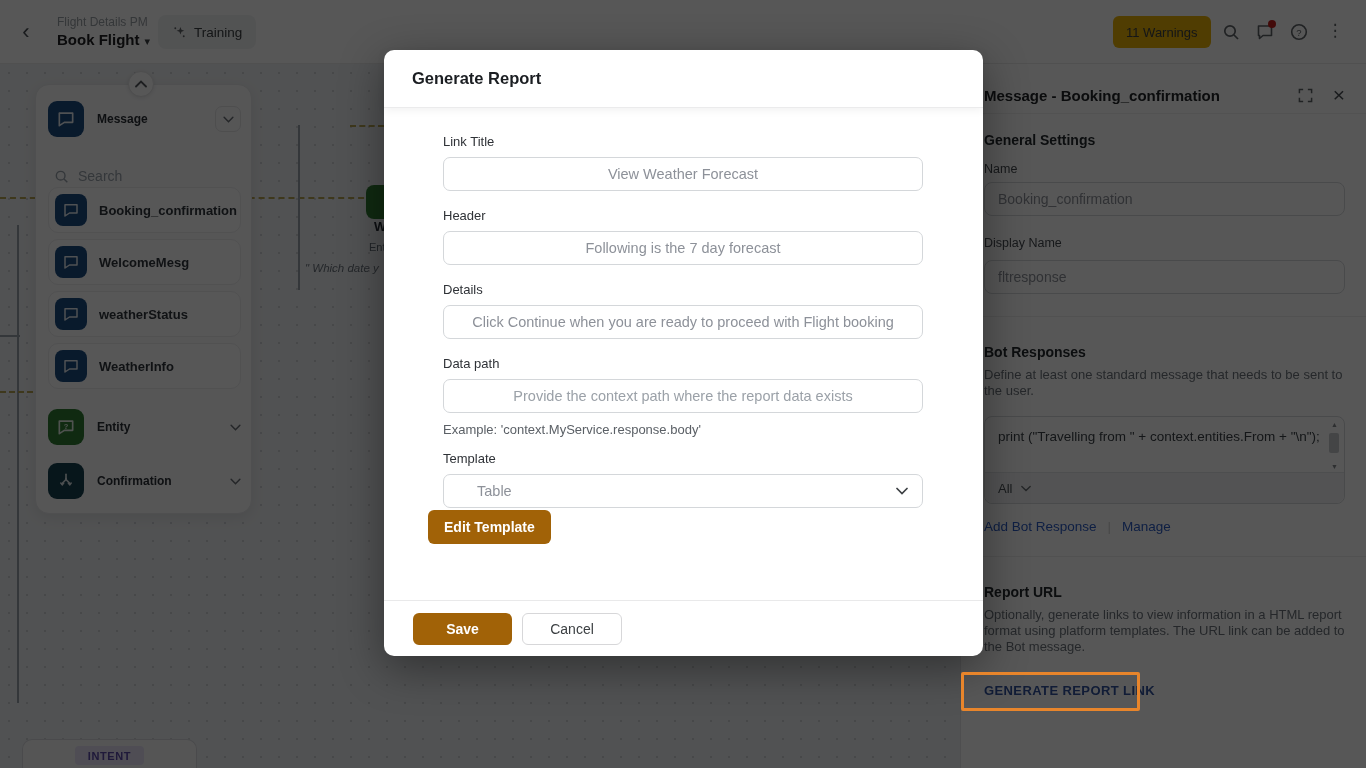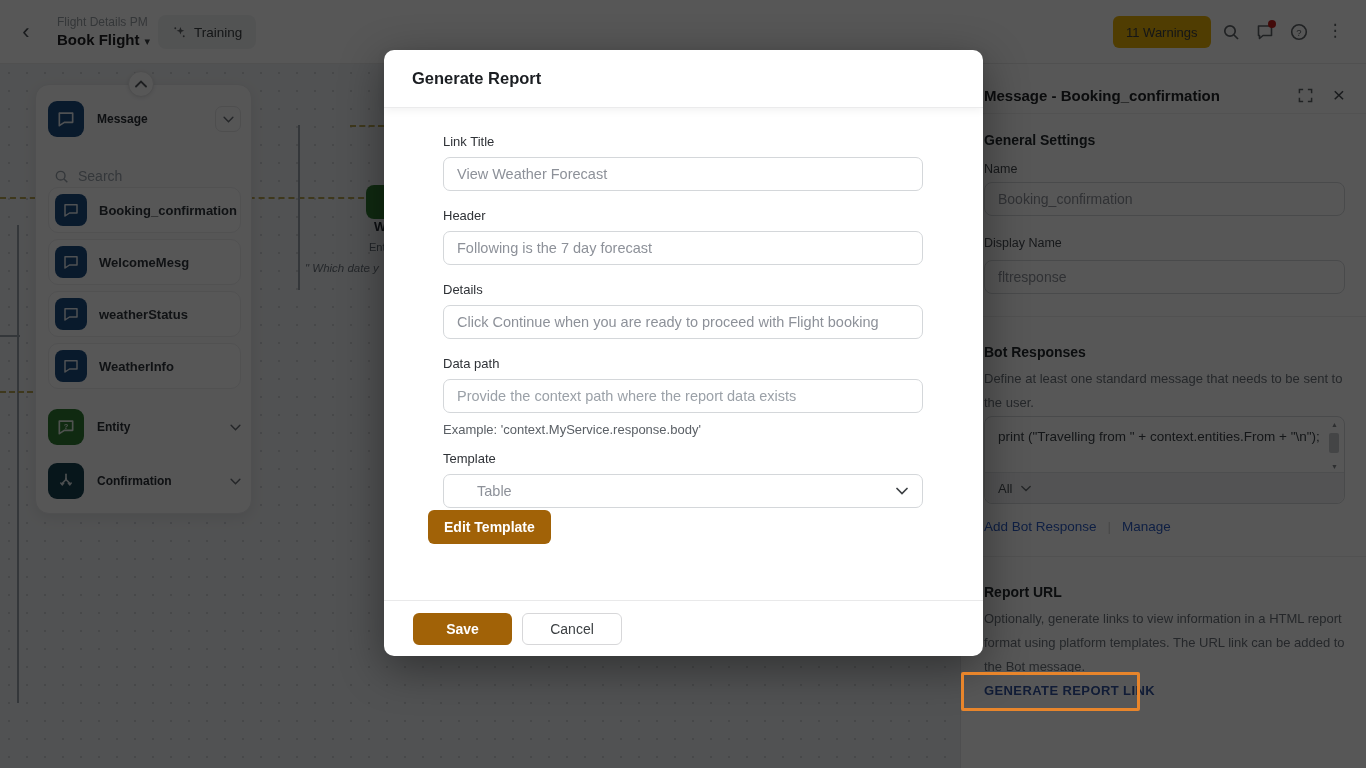--- a/index.html
+++ b/index.html
@@ -57,41 +57,41 @@
   
   .props { position:absolute; left:960px; top:64px; width:406px; height:704px; background:#ffffff; border-left:1px solid #e4e4e6; z-index:3; }
   .props-header { position:absolute; left:23px; top:14px; width:361px; height:34px; display:flex; align-items:center; }
   .props-title { font-size:15px; font-weight:700; color:#212428; flex:1; }
   .props-hdr-icons { display:flex; align-items:center; gap:20px; }
   .props-divider-top { position:absolute; left:0; top:49px; width:406px; border-top:1px solid #f0f0f1; }
   .sec-heading { font-size:14px; font-weight:700; color:#24292e; }
   .fld-label { font-size:12.5px; color:#454a50; }
   .p-input { width:361px; height:34px; border:1px solid #d6d9dc; border-radius:8px; padding:0 13px; font-size:14px; color:#8d9199; background:#fff; font-family:inherit; outline:none; }
   .divider { position:absolute; left:0; width:406px; border-top:1px solid #ececee; }
-  .sec-desc { font-size:13px; color:#6d747c; line-height:24px; width:368px; }
+  .sec-desc { font-size:13px; color:#6d747c; line-height:16px; width:368px; }
   .code-box { position:absolute; left:23px; top:352px; width:361px; height:88px; border:1px solid #d6d9dc; border-radius:8px; background:#fff; }
   .code-text { position:absolute; left:0; top:0; right:22px; padding:9px 0 0 13px; font-size:13.5px; color:#3c4248; line-height:21px; white-space:pre-wrap; }
   .vscroll { position:absolute; right:3px; top:4px; width:13px; height:50px; }
   .vscroll .arr { position:absolute; left:0; width:13px; font-size:7px; color:#85898e; text-align:center; line-height:8px; }
   .vscroll .thumb { position:absolute; left:1px; top:12px; width:10px; height:20px; background:#c8cbce; border-radius:2px; }
   .all-bar { position:absolute; left:0; bottom:0; width:100%; height:31px; background:#f3f4f5; border-top:1px solid #e2e4e6; border-radius:0 0 8px 8px; display:flex; align-items:center; padding-left:13px; gap:9px; font-size:13px; color:#4a5056; cursor:pointer; }
   .links-row { position:absolute; left:23px; top:455px; display:flex; align-items:center; font-size:13.5px; font-weight:500; }
   .blue-link { color:#2c5cc5; cursor:pointer; }
   .link-sep { color:#d0d0d2; margin:0 11px; font-weight:400; }
   .gen-link { position:absolute; left:23px; top:619px; font-size:13px; font-weight:600; letter-spacing:.4px; color:#33549f; cursor:pointer; }
 
   
   .overlay { position:absolute; inset:0; background:rgba(0,0,0,.66); z-index:100; }
   .modal { position:absolute; left:384px; top:50px; width:599px; height:606px; background:#ffffff; border-radius:10px; z-index:200; box-shadow:0 12px 44px rgba(0,0,0,.40); }
   .modal-header { position:relative; height:58px; display:flex; align-items:center; padding-left:28px; border-bottom:1px solid #ebebec; box-shadow:0 3px 8px rgba(0,0,0,.05); }
   .modal-title { font-size:16.5px; font-weight:700; color:#1b1e22; }
   .modal-body { padding:26px 60px 0 59px; }
   .m-group { margin-bottom:17px; }
   .m-label { font-size:13px; color:#2f3237; margin-bottom:8px; }
-  .m-input { width:100%; height:34px; border:1px solid #d4d7da; border-radius:7px; padding:0 13px; font-size:14.5px; color:#8d9199; font-family:inherit; outline:none; background:#fff; }
+  .m-input { width:100%; height:34px; border:1px solid #d4d7da; border-radius:7px; padding:0 13px; font-size:14.5px; color:#8d9199; font-family:inherit; outline:none; background:#fff;text-align:center; }
   .m-input::placeholder { color:#9ba1a8; }
   .m-example { font-size:13px; color:#5b6066; margin:-8px 0 18px 0; }
   .m-select { width:100%; height:34px; border:1px solid #d4d7da; border-radius:7px; display:flex; align-items:center; padding:0 14px 0 33px; font-size:14.5px; color:#8d9199; cursor:pointer; }
   .m-select .sel-val { flex:1; }
   .btn-blue { background:#a16207; color:#fff; border:none; border-radius:6px; font-size:14px; font-weight:600; font-family:inherit; cursor:pointer; }
   .edit-template-btn { margin:2px 0 0 -15px; padding:9px 16px; }
   .modal-footer { position:absolute; left:0; bottom:0; width:100%; height:56px; border-top:1px solid #e9e9ea; display:flex; align-items:center; padding-left:29px; gap:10px; }
   .save-btn { width:99px; height:32px; }
   .cancel-btn { width:100px; height:32px; background:#fff; border:1px solid #d7d7d9; border-radius:6px; font-size:14px; color:#3c4043; font-family:inherit; cursor:pointer; }
 
@@ -146,20 +146,23 @@
     <div class="line-v" style="left:298px; top:61px; height:165px;"></div>
     <div class="line-v" style="left:17px; top:161px; height:478px;"></div>
     <div class="line-h" style="left:0; top:271px; width:20px;"></div>
     <div class="dash-h" style="left:0; top:327px; width:33px;"></div>
 
     <div class="hidden-node-icon"></div>
     <div class="hidden-node-name">W</div>
     <div class="hidden-node-entity">Entit</div>
     <div class="hidden-node-quote">" Which date y</div>
 
+    <div class="intent-card">
+      <div class="intent-badge">INTENT</div>
+    </div>
 
     <div class="fab">
       <svg width="26" height="26" viewBox="0 0 26 26" fill="none" stroke="#b9c6dd" stroke-width="1.6">
         <rect x="4" y="6" width="13" height="9.5" rx="2"></rect>
         <path d="M8 15.5v3l3.4-3" stroke-linejoin="round"></path>
         <path d="M19.5 10.5h2.5v7.5l-2.8-2h-2" stroke-linejoin="round"></path>
         <circle cx="8" cy="10.8" r="0.7" fill="#b9c6dd" stroke="none"></circle>
           <circle cx="10.6" cy="10.8" r="0.7" fill="#b9c6dd" stroke="none"></circle>
           <circle cx="13.2" cy="10.8" r="0.7" fill="#b9c6dd" stroke="none"></circle>
       </svg>

